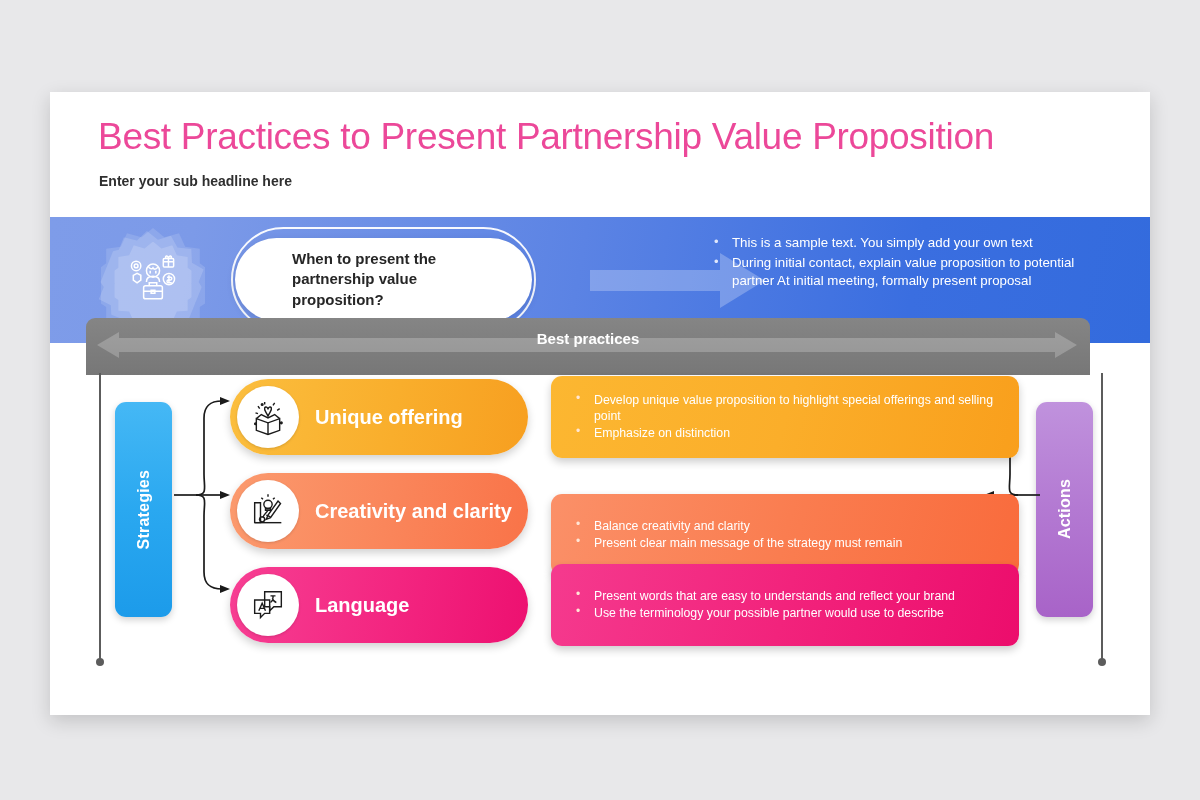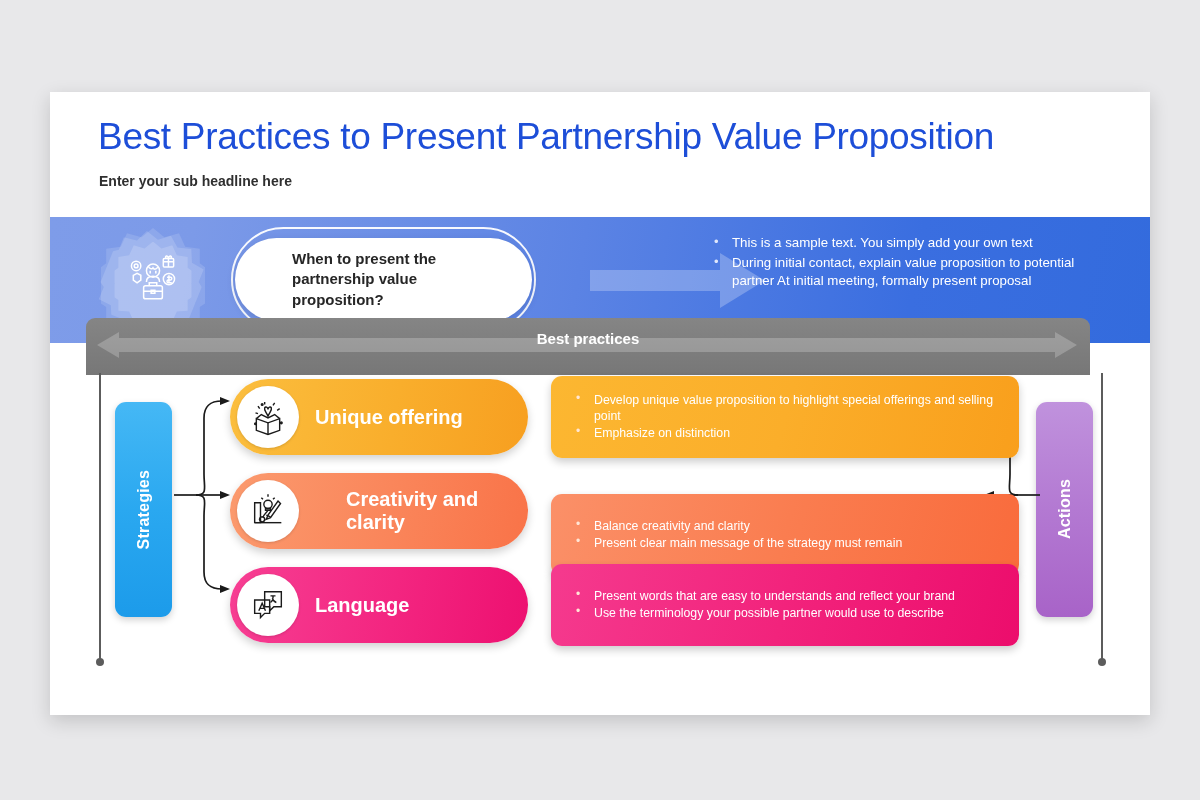--- a/index.html
+++ b/index.html
@@ -17,21 +17,21 @@
     width: 1100px; height: 623px;
     background: #ffffff;
     box-shadow: 0 6px 18px rgba(0,0,0,.16);
     overflow: hidden;
   }
 
   
   #header { position:absolute; left:0; top:0; width:100%; height:125px; background:#fff; }
   #page-title {
     position:absolute; left:48px; top:24px;
-    font-size:37px; font-weight:400; color:#1d4ed8;
+    font-size:37px; font-weight:400; color:#ec4899;
     letter-spacing:-.3px; white-space:nowrap;
   }
   #page-subtitle {
     position:absolute; left:49px; top:81px;
     font-size:14px; color:#2f2f2f; font-weight:700;
   }
 
   
   #banner {
     position:absolute; left:0; top:125px; width:1100px; height:126px;
@@ -120,21 +120,21 @@
   #row-0 { top:278px; }
   #row-1 { top:372px; }
   #row-2 { top:466px; }
 
   .strategy-card {
     position:absolute; left:180px; top:9px; width:298px; height:76px;
     border-radius:38px; display:flex; align-items:center;
     box-shadow:0 4px 9px rgba(0,0,0,.18);
   }
   .sc-0 { background:linear-gradient(100deg,#fbbe3e 0%,#f9ae2c 55%,#f79f20 100%); }
-  .sc-1 { background:linear-gradient(100deg,#fb9a6e 0%,#fa855a 55%,#f97348 100%);gap:31px; }
+  .sc-1 { background:linear-gradient(100deg,#fb9a6e 0%,#fa855a 55%,#f97348 100%); }
   .sc-2 { background:linear-gradient(100deg,#f73f93 0%,#f32580 55%,#ed1070 100%); }
 
   .sc-icon-wrap {
     width:62px; height:62px; margin-left:7px; border-radius:50%;
     background:#ffffff; display:flex; align-items:center; justify-content:center;
     flex:none; box-shadow:0 1px 3px rgba(0,0,0,.14);
   }
   .sc-label {
     margin-left:16px; color:#ffffff; font-size:20px; font-weight:bold;
   }

